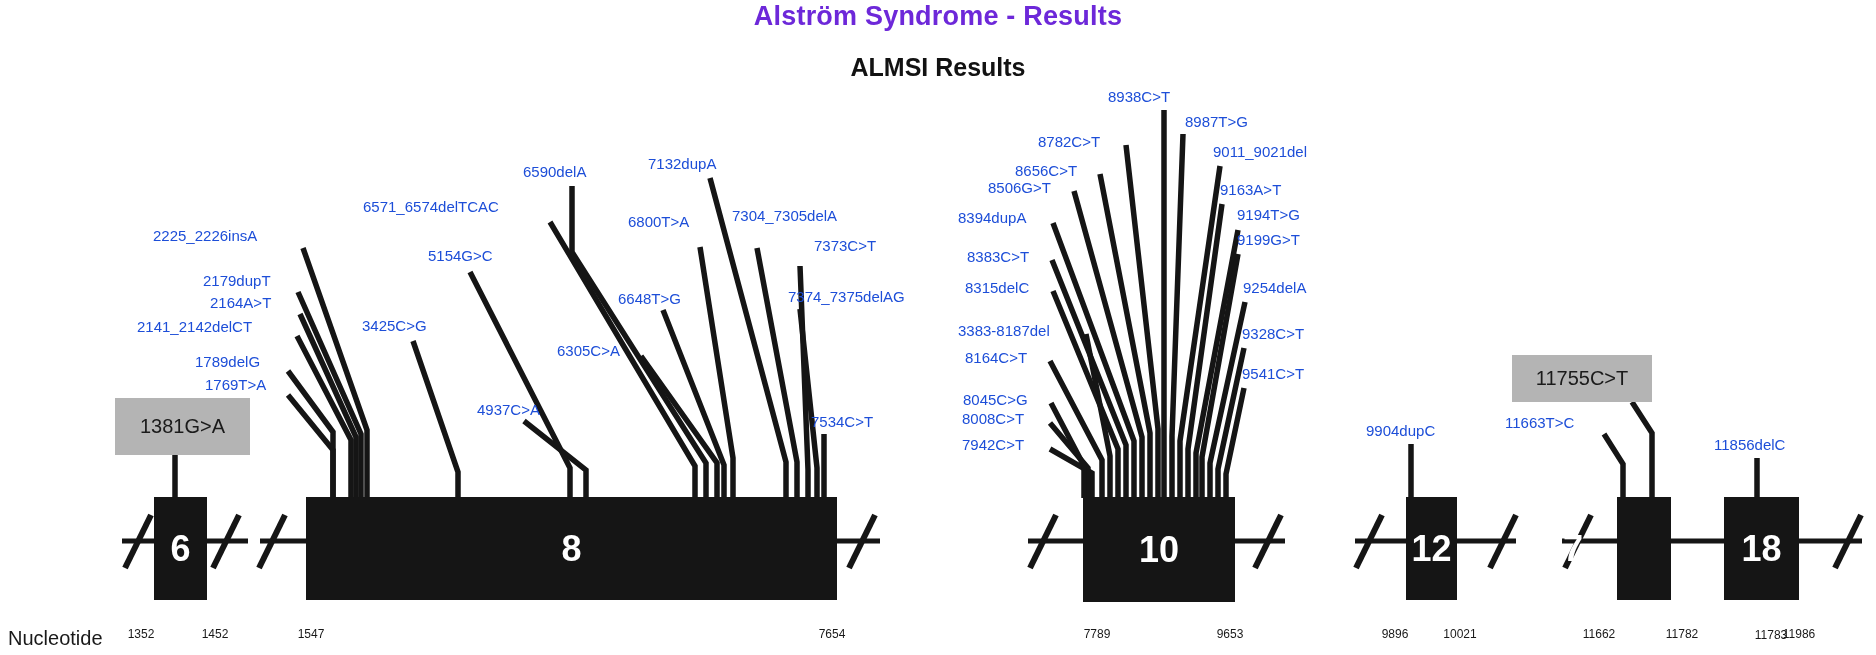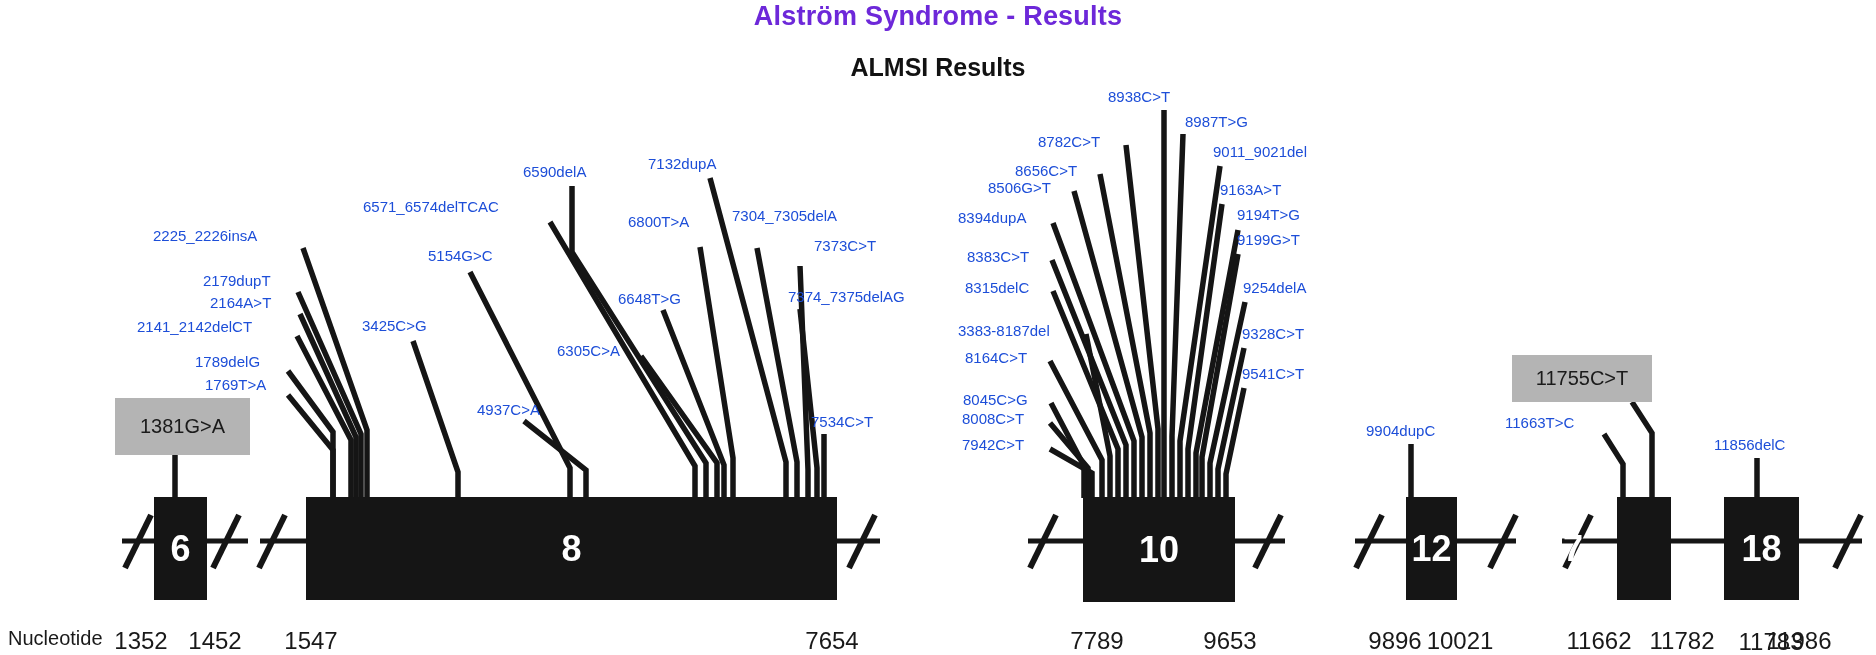--- a/index.html
+++ b/index.html
@@ -9,21 +9,21 @@
          font-size:27px;font-weight:bold;color:#6d28d9;letter-spacing:.2px;}
   .subtitle{position:absolute;left:0;right:0;top:53px;text-align:center;
          font-size:25px;font-weight:600;color:#121212;}
   .diagram-svg{position:absolute;left:0;top:0;}
   .mut-label{position:absolute;font-size:15px;line-height:20px;color:#1d4ed8;
          white-space:nowrap;}
   .highlight-box{position:absolute;background:#b4b4b4;display:flex;
          align-items:center;justify-content:center;font-size:20px;color:#1b1b1b;}
   .exon-num{position:absolute;display:flex;align-items:center;justify-content:center;
          color:#ffffff;font-weight:bold;font-size:36px;}
-  .tick{position:absolute;font-size:24px;color:#191919;transform:translateX(-50%);
+  .tick{position:absolute;font-size:12px;color:#191919;transform:translateX(-50%);
          white-space:nowrap;}
   .axis-label{position:absolute;font-size:20px;color:#191919;white-space:nowrap;}
 </style>
 </head>
 <body>
 
 <div class="canvas">
   <div class="title">Alström Syndrome - Results</div>
   <div class="subtitle">ALMSI Results</div>
 

